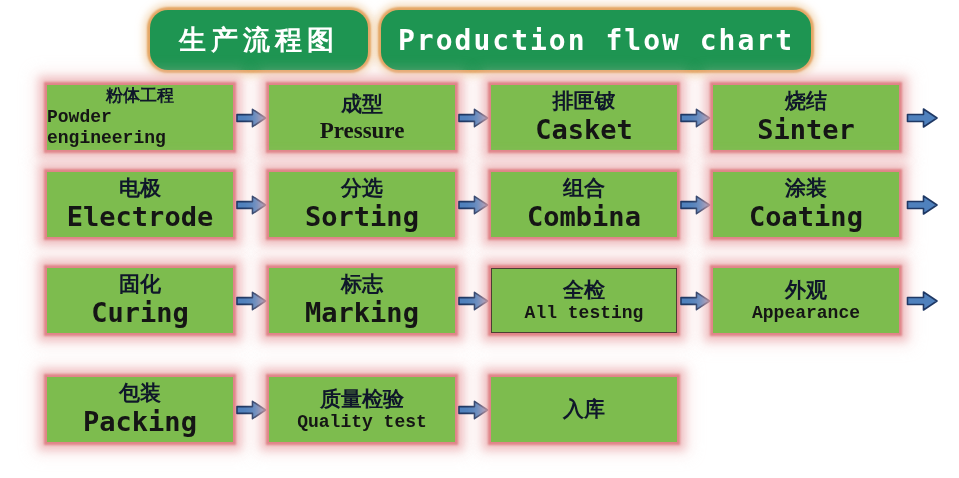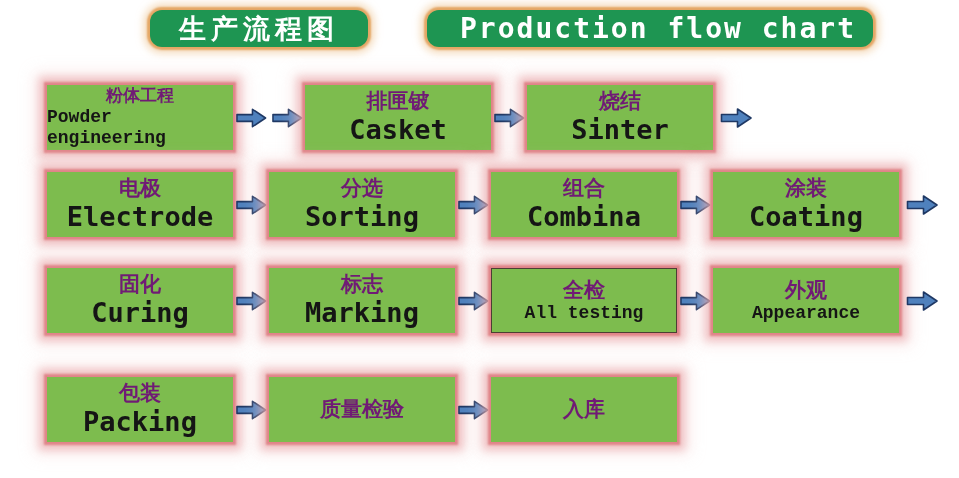--- a/index.html
+++ b/index.html
@@ -3,48 +3,48 @@
 <meta charset="utf-8">
 <style>
   html,body{margin:0;padding:0;}
   body{
     width:959px;height:478px;position:relative;overflow:hidden;
     background:#ffffff;
     font-family:"Liberation Sans",sans-serif;
   }
   
   .title-box{
-    position:absolute;top:10px;height:37px;
-    background:#1e9552;border-radius:12px;
+    position:absolute;top:10px;height:60px;
+    background:#1e9552;border-radius:18px;
     display:flex;align-items:center;justify-content:center;
     box-shadow:0 0 2px 3px rgba(226,160,90,0.9),0 0 7px 7px rgba(238,198,150,0.55);
   }
   .title-cn{left:150px;width:218px;}
-  .title-en{left:427px;width:430px;padding-left:16px;}
+  .title-en{left:381px;width:430px;}
   .title-cn span{
     color:#fff;font-size:27px;font-weight:bold;letter-spacing:5px;
     font-family:"DejaVu Sans",sans-serif;
   }
   .title-en span{
     color:#fff;font-size:28px;font-weight:bold;letter-spacing:2px;
     font-family:"DejaVu Sans Mono",monospace;
   }
   
   .row{position:absolute;left:47px;display:flex;align-items:center;}
   .r1{top:85px;} .r2{top:172px;} .r3{top:268px;justify-content:center;} .r4{top:377px;justify-content:space-between;}
   .box{
     width:186px;height:65px;background:#7dbc4e;
     display:flex;flex-direction:column;align-items:center;justify-content:center;
     box-shadow:0 0 2px 3px rgba(222,125,130,0.9),
                0 0 8px 8px rgba(233,164,167,0.6),
                0 0 14px 13px rgba(244,210,211,0.38);
   }
   .box.outlined{border:1px solid #4c3f33;width:184px;height:63px;}
   .cn{
-    color:#701a75;font-weight:bold;font-size:21px;line-height:1.25;
+    color:#0f172a;font-weight:bold;font-size:21px;line-height:1.25;
     font-family:"DejaVu Sans",sans-serif;
   }
   .cn-sm{font-size:17px;}
   .en{color:#151515;line-height:1.2;}
   .en-mono{font-family:"DejaVu Sans Mono",monospace;font-weight:bold;font-size:27px;}
   .en-serif{font-family:"Liberation Serif",serif;font-weight:bold;font-size:23px;}
   .en-sans{font-family:Liberation Mono, monospace;font-weight:bold;font-size:18px;}
   
   .arrow-cell{width:36px;display:flex;align-items:center;justify-content:center;flex:none;}
   .arrow-cell.trailing{width:42px;justify-content:flex-end;padding-right:2px;box-sizing:border-box;}
@@ -63,20 +63,24 @@
 <div class="row r1">
   <div class="box">
     <span class="cn cn-sm">粉体工程</span>
     <span class="en en-sans">Powder engineering</span>
   </div>
   <div class="arrow-cell">
     <svg width="31" height="24" viewBox="0 0 32 24">
         <path d="M1 8.5 H17 V3 L30.5 12 L17 21 V15.5 H1 Z" fill="#4f81bd" stroke="#1f3864" stroke-width="1.6" stroke-linejoin="round"></path>
       </svg>
   </div>
+  <div class="box">
+    <span class="cn">成型</span>
+    <span class="en en-serif">Pressure</span>
+  </div>
   <div class="arrow-cell">
     <svg width="31" height="24" viewBox="0 0 32 24">
         <path d="M1 8.5 H17 V3 L30.5 12 L17 21 V15.5 H1 Z" fill="#4f81bd" stroke="#1f3864" stroke-width="1.6" stroke-linejoin="round"></path>
       </svg>
   </div>
   <div class="box">
     <span class="cn">排匣铍</span>
     <span class="en en-mono">Casket</span>
   </div>
   <div class="arrow-cell">
@@ -178,20 +182,21 @@
     <span class="cn">包装</span>
     <span class="en en-mono">Packing</span>
   </div>
   <div class="arrow-cell">
     <svg width="31" height="24" viewBox="0 0 32 24">
         <path d="M1 8.5 H17 V3 L30.5 12 L17 21 V15.5 H1 Z" fill="#4f81bd" stroke="#1f3864" stroke-width="1.6" stroke-linejoin="round"></path>
       </svg>
   </div>
   <div class="box">
     <span class="cn">质量检验</span>
+    <span class="en en-sans">Quality test</span>
   </div>
   <div class="arrow-cell">
     <svg width="31" height="24" viewBox="0 0 32 24">
         <path d="M1 8.5 H17 V3 L30.5 12 L17 21 V15.5 H1 Z" fill="#4f81bd" stroke="#1f3864" stroke-width="1.6" stroke-linejoin="round"></path>
       </svg>
   </div>
   <div class="box">
     <span class="cn">入库</span>
   </div>
 </div>

